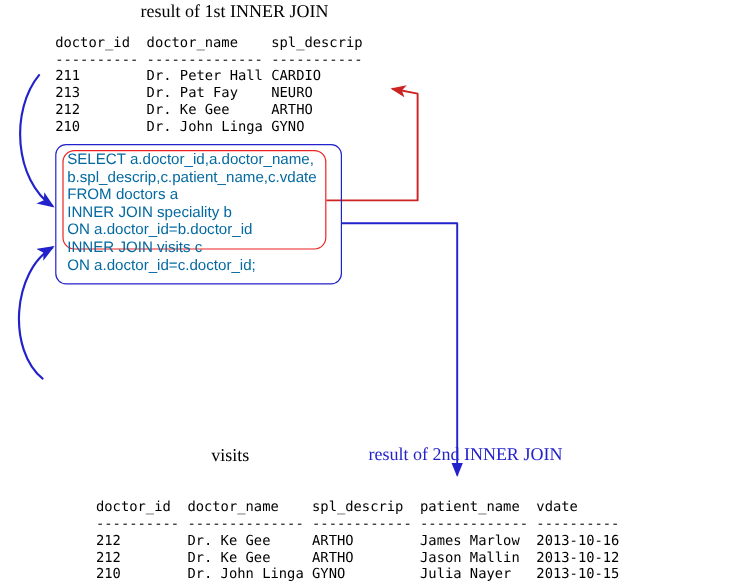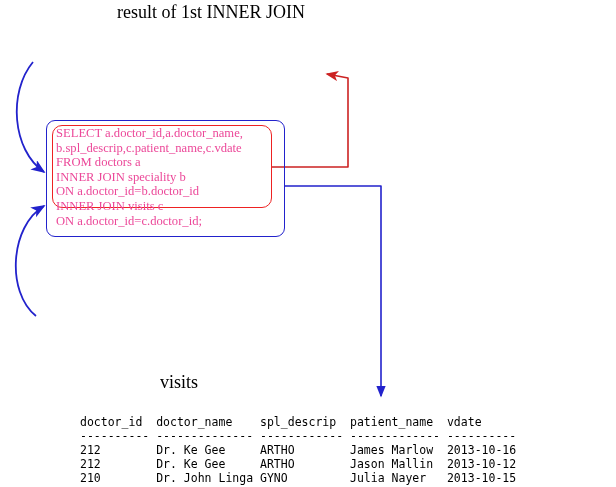--- a/index.html
+++ b/index.html
@@ -12,38 +12,38 @@
   }
   #canvas{position:absolute;inset:0;width:616px;height:487px;}
   .svg-layer{position:absolute;left:0;top:0;width:616px;height:487px;pointer-events:none;}
 
   
   .tbl{position:absolute;white-space:pre;font-family:"DejaVu Sans Mono","Liberation Mono",monospace;
        font-size:11.5px;line-height:14px;color:#000000;letter-spacing:0px;}
 
   
   .lbl{position:absolute;font-family:"Liberation Serif","DejaVu Serif",serif;
-       font-size:18px;color:#000000;white-space:nowrap;}
+       font-size:15px;color:#000000;white-space:nowrap;}
   .lbl.blue{color:#2222cc;}
 
   
   #sql-outer{
     position:absolute;left:46px;top:120px;width:239px;height:117px;
     border:1.4px solid #2222cc;border-radius:9px;box-sizing:border-box;
     background:transparent;
   }
   #sql-inner{
     position:absolute;left:52px;top:125px;width:220px;height:83px;
     border:1.6px solid #ee2222;border-radius:10px;box-sizing:border-box;
     background:transparent;
   }
   #sql-text{
     position:absolute;left:56px;top:126px;width:232px;
-    font-family:Liberation Serif, serif;
-    font-size:12.6px;line-height:14.6px;color:#ec4899;white-space:pre;
+    font-family:Liberation Sans, sans-serif;
+    font-size:12.6px;line-height:14.6px;color:#0369a1;white-space:pre;
   }
 </style>
 </head>
 <body>
 
 <div id="canvas">
 
   <svg class="svg-layer" viewBox="0 0 616 487" xmlns="http://www.w3.org/2000/svg">
     <defs>
       <marker id="ah-blue" markerWidth="9" markerHeight="9" refX="7" refY="3.2" orient="auto" markerUnits="strokeWidth">
@@ -69,34 +69,41 @@
       <path d="M33,62 C8,92 12,150 44,172" fill="none" stroke="#2222cc" stroke-width="1.8" marker-end="url(#ah-blue)"></path>
     </g>
 
     <g>
       <path d="M36,316 C6,292 10,226 44,206" fill="none" stroke="#2222cc" stroke-width="1.8" marker-end="url(#ah-blue)"></path>
     </g>
   </svg>
 
   <div class="lbl" style="left:117px;top:2px;">result of 1st INNER JOIN</div>
 
+  <div class="tbl" style="left:46px;top:28px;">doctor_id  doctor_name    spl_descrip
+---------- -------------- -----------
+211        Dr. Peter Hall CARDIO
+213        Dr. Pat Fay    NEURO
+212        Dr. Ke Gee     ARTHO
+210        Dr. John Linga GYNO</div>
 
   <div id="sql-outer"></div>
   <div id="sql-inner"></div>
   <div id="sql-text">SELECT a.doctor_id,a.doctor_name,
 b.spl_descrip,c.patient_name,c.vdate
 FROM doctors a
 INNER JOIN speciality b
 ON a.doctor_id=b.doctor_id
 INNER JOIN visits c
 ON a.doctor_id=c.doctor_id;</div>
 
 
-  <div class="lbl" style="left:160px;top:372px;">visits</div>
+  <div class="lbl" style="left:176px;top:372px;">visits</div>
 
+  <div class="lbl blue" style="left:307px;top:371px;">result of 2nd  INNER JOIN</div>
 
   <div class="tbl" style="left:80px;top:415px;">doctor_id  doctor_name    spl_descrip  patient_name  vdate
 ---------- -------------- ------------ ------------- ----------
 212        Dr. Ke Gee     ARTHO        James Marlow  2013-10-16
 212        Dr. Ke Gee     ARTHO        Jason Mallin  2013-10-12
 210        Dr. John Linga GYNO         Julia Nayer   2013-10-15</div>
 
 </div>
 
 </body></html>

